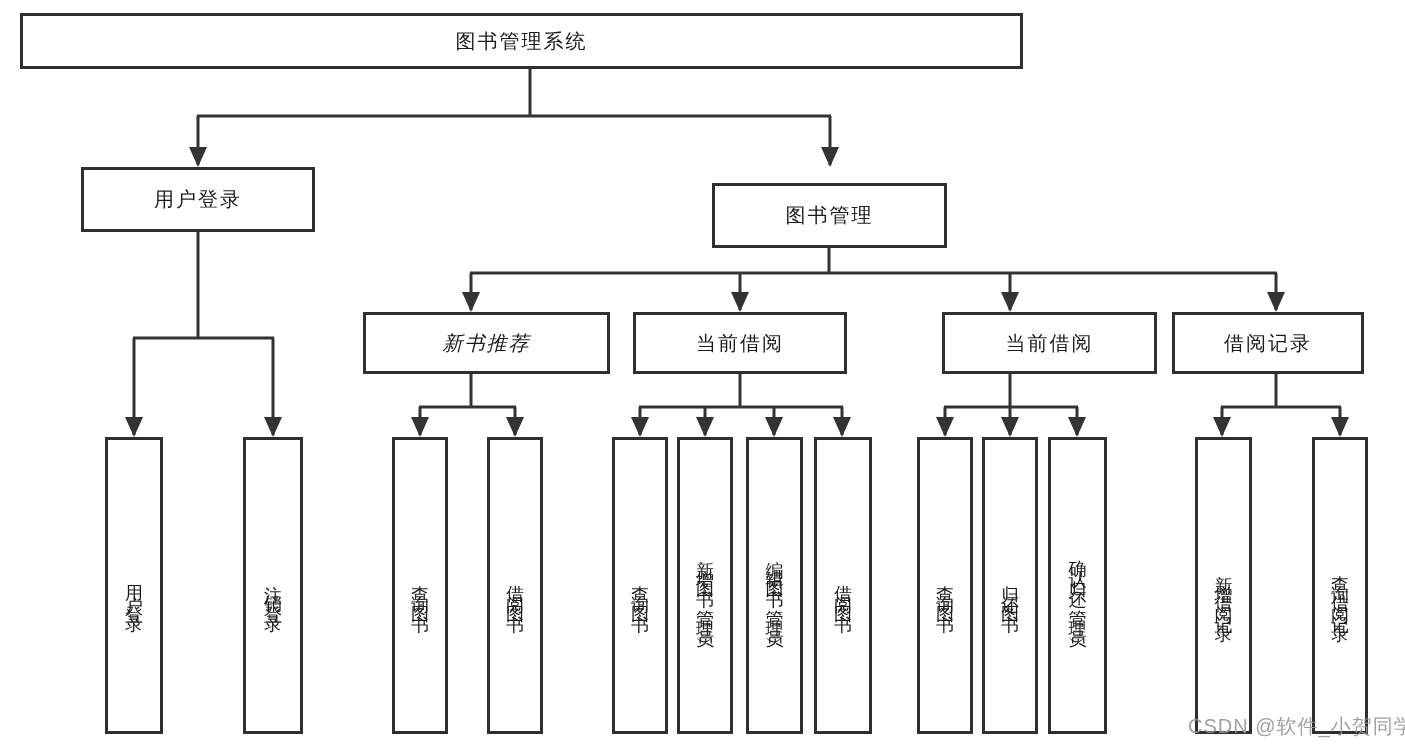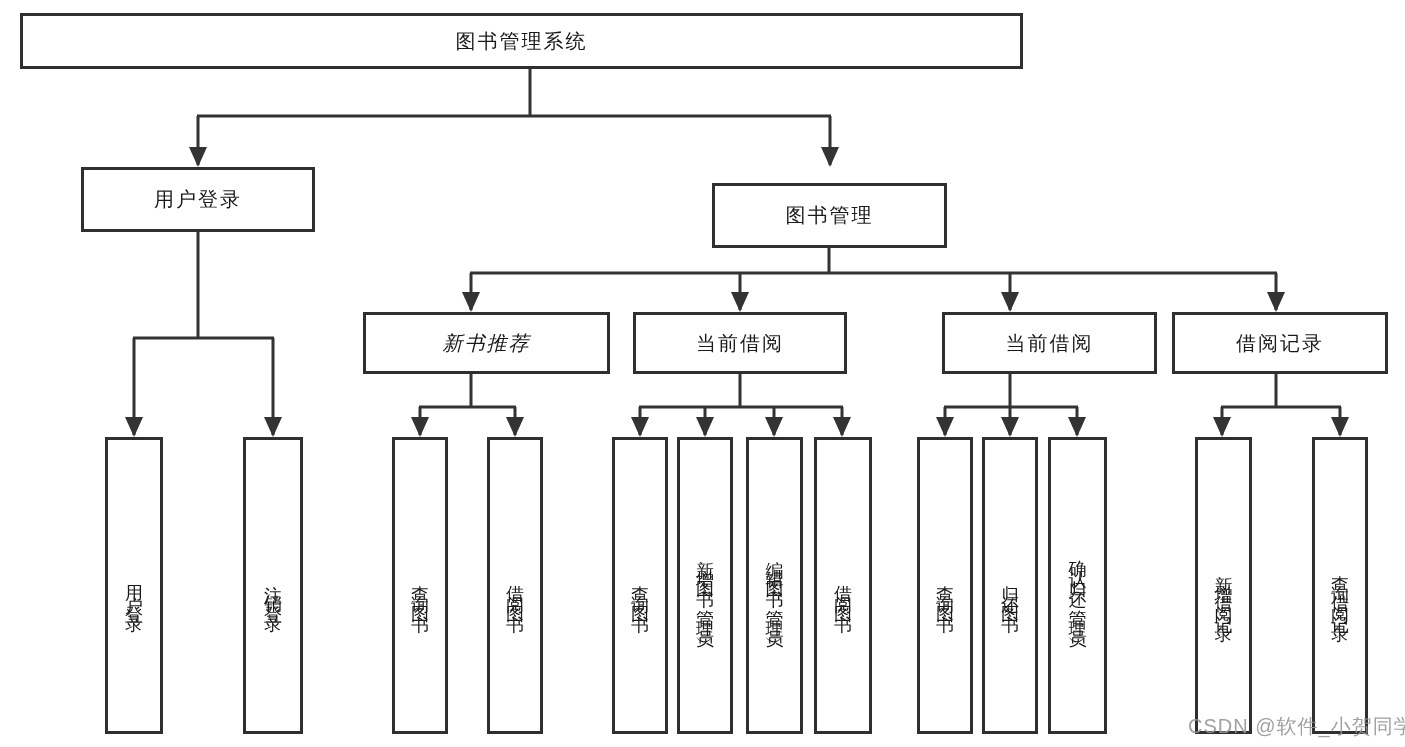--- a/index.html
+++ b/index.html
@@ -86,21 +86,21 @@
   </svg>
 
   <div class="node h" style="left:20px;top:13px;width:1003px;height:56px;text-align:right;">图书管理系统</div>
 
   <div class="node h" style="left:81px;top:167px;width:234px;height:65px;">用户登录</div>
   <div class="node h" style="left:712px;top:167px;width:235px;height:65px;margin-top:16px;">图书管理</div>
 
   <div class="node h" style="left:363px;top:312px;width:247px;height:62px;font-style:italic;">新书推荐</div>
   <div class="node h" style="left:633px;top:312px;width:214px;height:62px;">当前借阅</div>
   <div class="node h" style="left:942px;top:312px;width:215px;height:62px;">当前借阅</div>
-  <div class="node h" style="left:1172px;top:312px;width:216px;height:62px;">借阅记录</div>
+  <div class="node h" style="left:1172px;top:312px;width:192px;height:62px;">借阅记录</div>
 
   <div class="node v" style="left:105px;width:58px;">用户登录</div>
   <div class="node v" style="left:243px;width:60px;">注销登录</div>
 
   <div class="node v" style="left:392px;width:56px;">查询图书</div>
   <div class="node v" style="left:487px;width:56px;">借阅图书</div>
 
   <div class="node v" style="left:612px;width:56px;">查询图书</div>
   <div class="node v" style="left:677px;width:56px;">新增图书（管理员）</div>
   <div class="node v" style="left:746px;width:57px;">编辑图书（管理员）</div>

